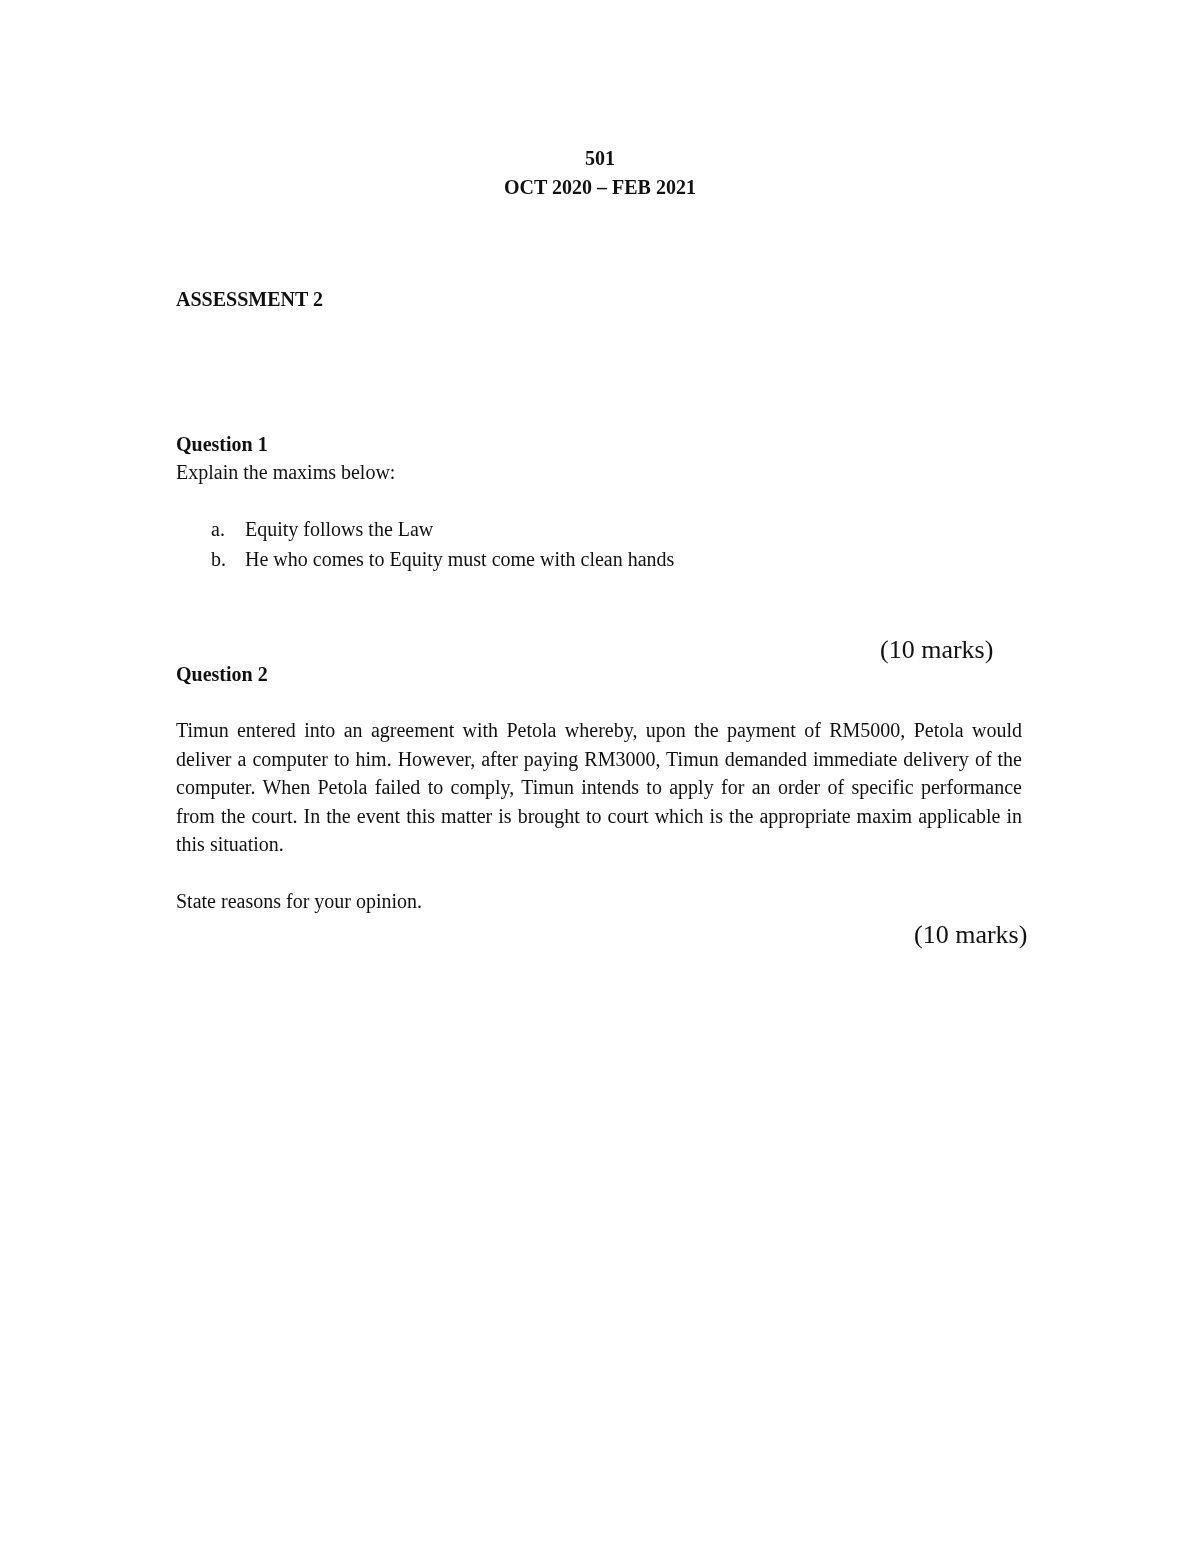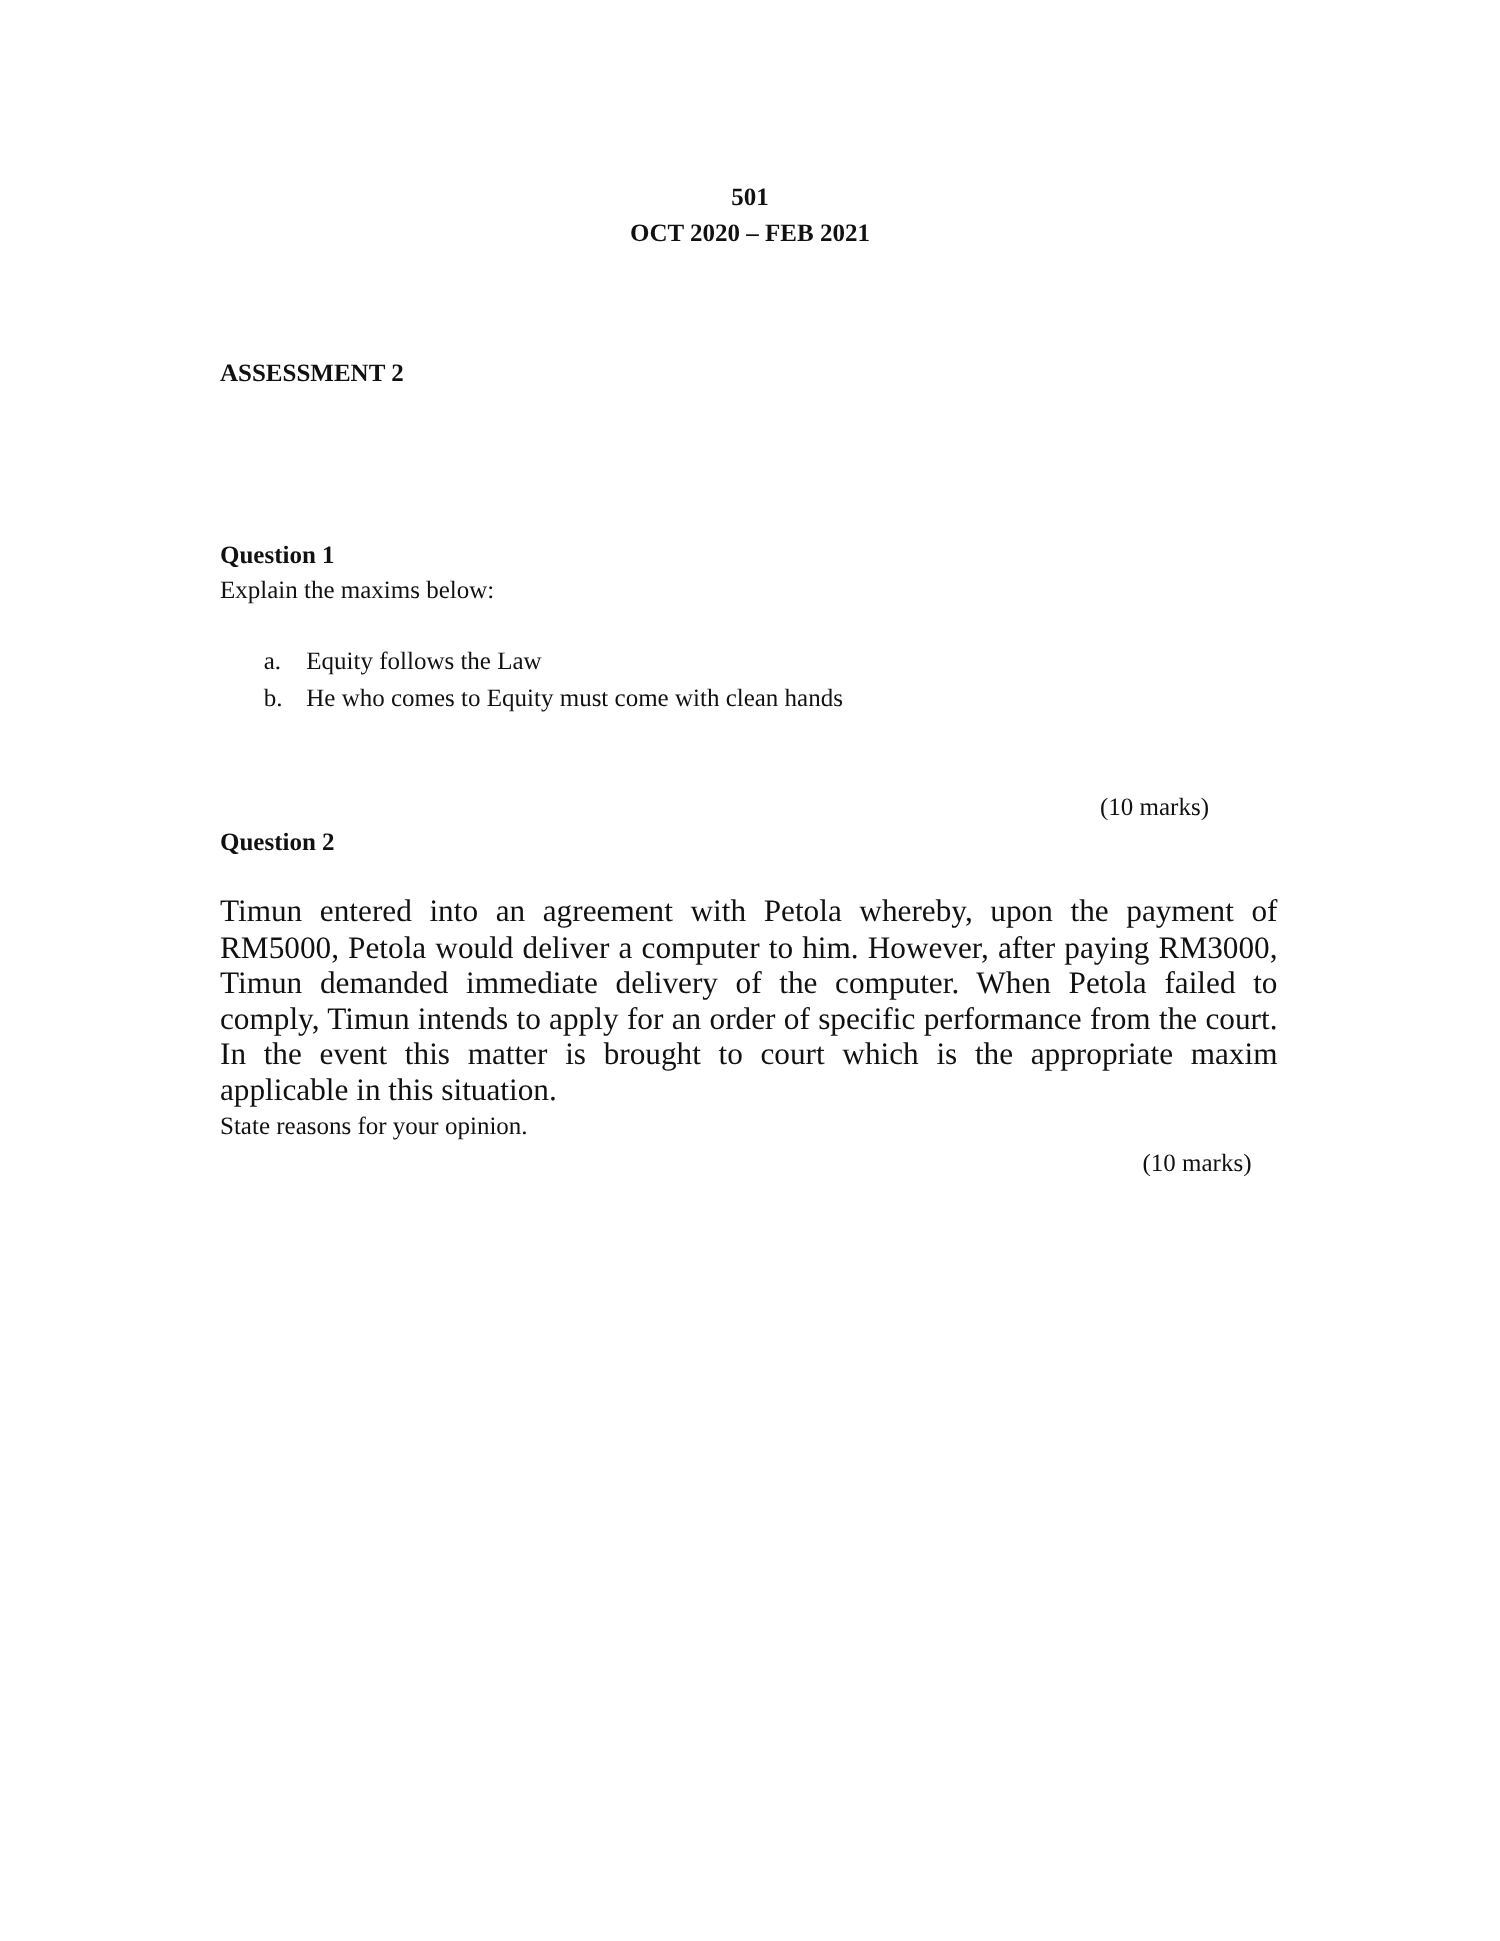--- a/index.html
+++ b/index.html
@@ -35,25 +35,25 @@
     .bold { font-weight: bold; font-size: 20px; }
     .body-text { font-size: 20px; }
     .list-item { position: absolute; font-size: 20px; white-space: nowrap; }
     .list-marker { position: absolute; left: 0; }
     .list-text { position: absolute; left: 34px; }
     .para {
       position: absolute;
       left: 176px;
       top: 716px;
       width: 846px;
-      font-size: 25px;
+      font-size: 20px;
       line-height: 28.5px;
       text-align: justify;
     }
-    .marks { position: absolute; font-size: 20px; white-space: nowrap; }
+    .marks { position: absolute; font-size: 26px; white-space: nowrap; }
   </style>
 </head>
 <body>
 
 <div class="page">
 
   <div class="title-block">
     <div>501</div>
     <div>OCT 2020 – FEB 2021</div>
   </div>

